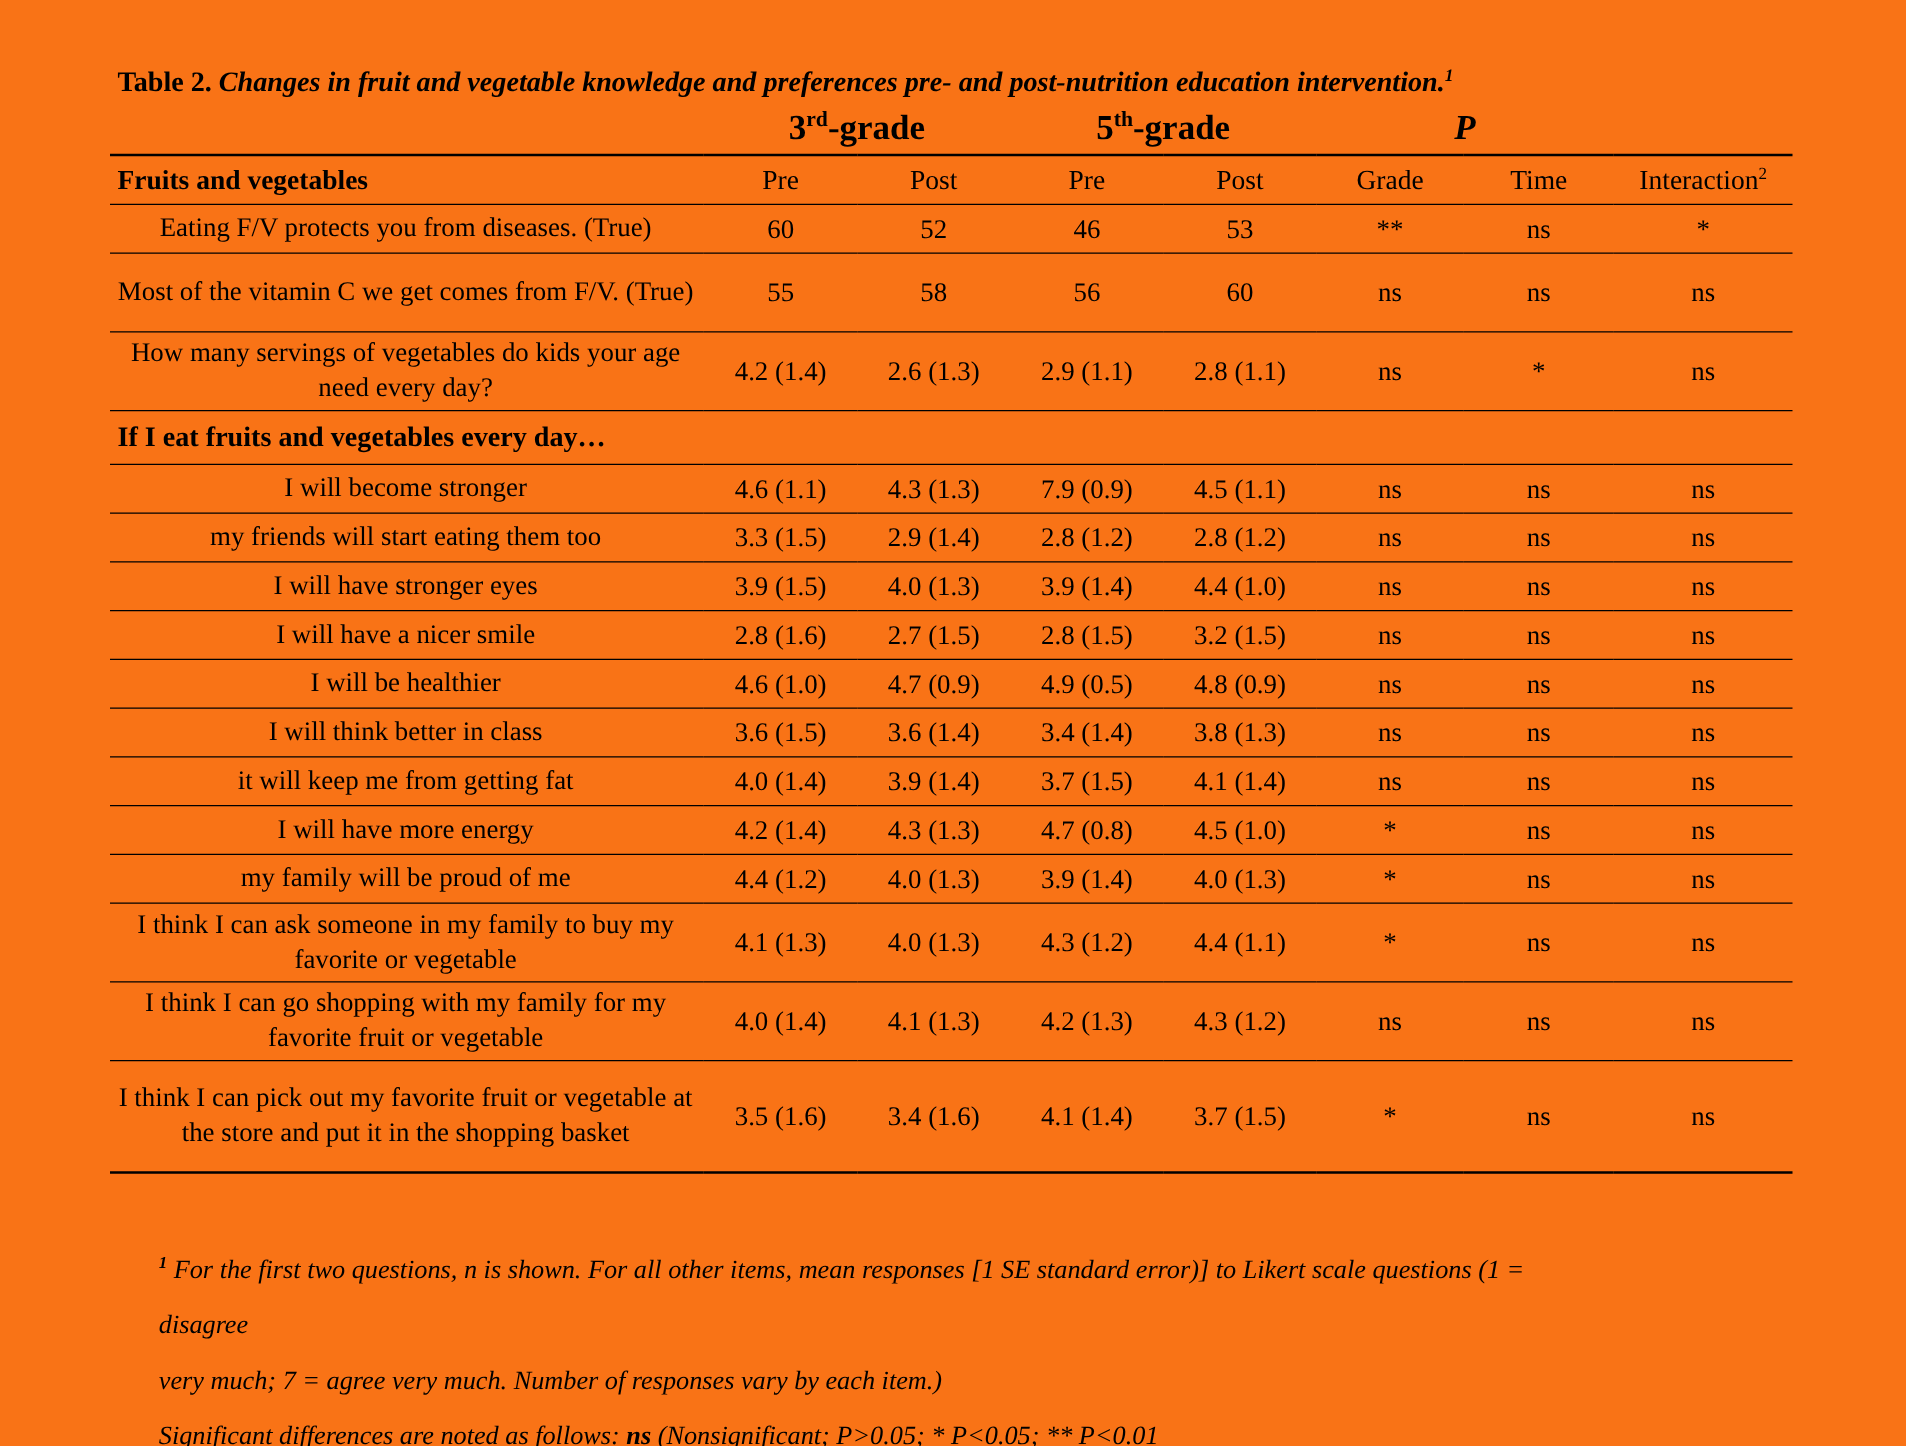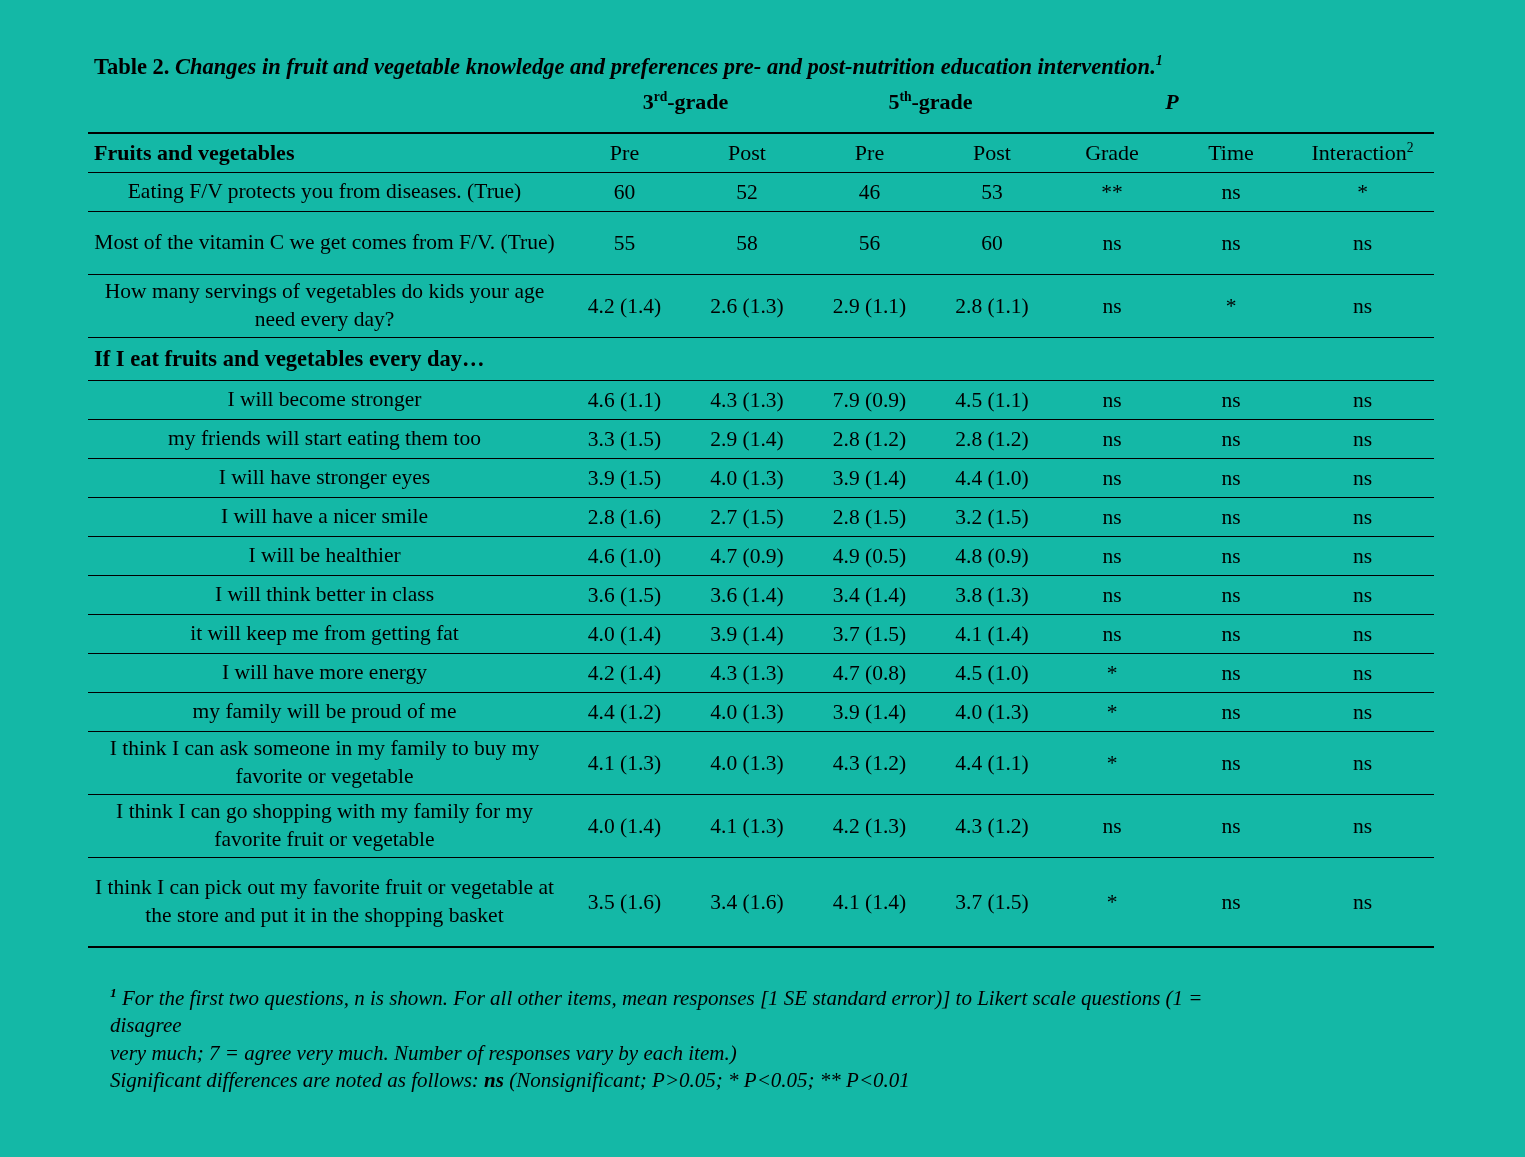--- a/index.html
+++ b/index.html
@@ -11,21 +11,21 @@
     width: 1525px;
     height: 1157px;
     font-family: "Liberation Serif", "DejaVu Serif", serif;
     color: #000000;
     overflow: hidden;
   }
   .page {
     position: relative;
     width: 1525px;
     height: 1157px;
-    background: #14b8a6;
+    background: #f97316;
   }
 
   
   .caption {
     position: absolute;
     left: 94px;
     top: 52px;
     width: 1350px;
     font-size: 22.5px;
     line-height: 1.25;
@@ -67,22 +67,22 @@
   col.c-p3    { width: 143px; }
 
   
   .rule-top td    { border-top: 2.2px solid #000; }
   .rule-bot td    { border-bottom: 1.6px solid #000; }
   .rule-bot-thick td { border-bottom: 2.2px solid #000; }
 
   
   tr.grp td {
     font-weight: bold;
-    font-size: 22px;
-    padding-bottom: 14px;
+    font-size: 28px;
+    padding-bottom: 4px;
     height: 32px;
     margin-top: 12px;
   }
   tr.grp td.p-head { font-style: italic; font-weight: bold; }
   tr.grp sup { font-size: 0.62em; vertical-align: super; font-weight: bold; }
 
   
   tr.colhead td {
     height: 38px;
     font-size: 22px;
@@ -125,21 +125,21 @@
   .footnotes {
     position: absolute;
     left: 110px;
     top: 984px;
     width: 1330px;
     font-family: "Liberation Serif", "DejaVu Serif", serif;
     font-style: italic;
     font-size: 21px;
     line-height: 1.30;
   }
-  .footnotes p { margin: 0; padding: 0; font-family: Liberation Serif, serif; }
+  .footnotes p { margin: 17px; padding: 0; font-family: Liberation Serif, serif; }
   .footnotes sup {
     font-size: 0.64em;
     vertical-align: super;
     font-weight: bold;
     font-style: italic;
   }
   .fn-indent { padding-left: 0px; }
   .fn-b { font-weight: bold; font-style: italic; }
 </style>
 </head>

